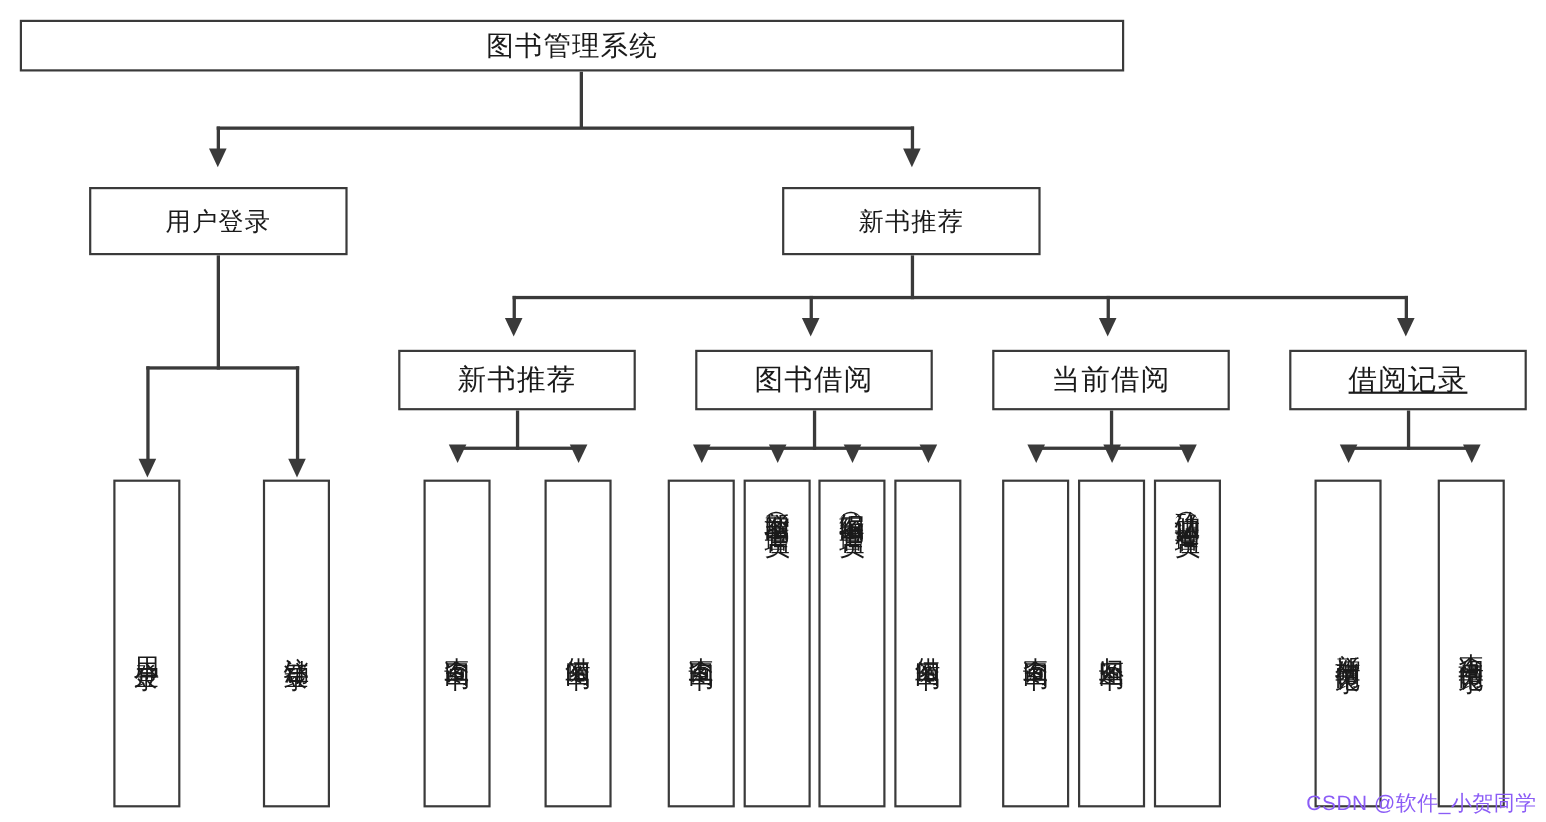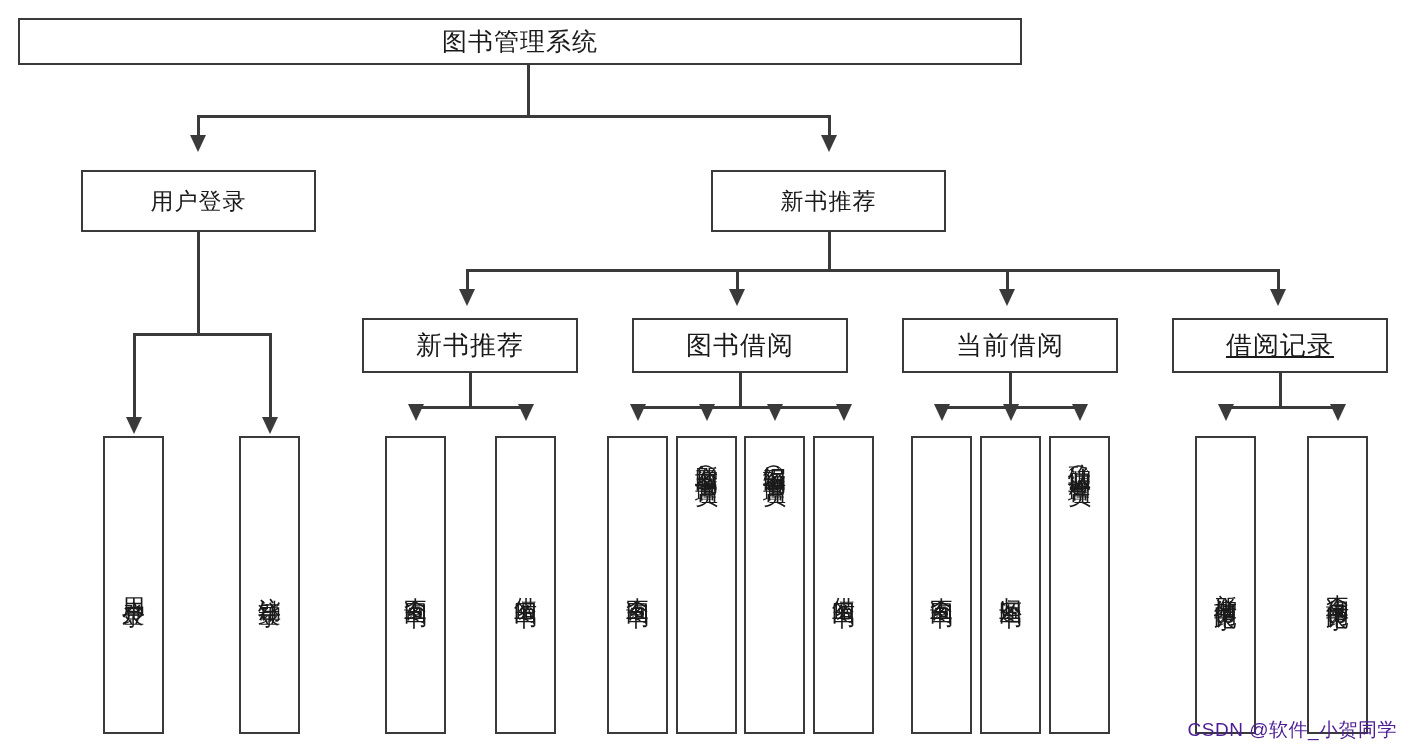--- a/index.html
+++ b/index.html
@@ -58,21 +58,21 @@
     border-right:8px solid transparent;
     border-top:17px solid #3a3a3a;
     z-index:2;
   }
 
   
   #watermark{
     position:absolute;
     right:8px;bottom:4px;
     font-size:19px;
-    color:#4c1d95;
+    color:#8b5cf6;
     letter-spacing:0.5px;
     z-index:5;
     white-space:nowrap;
     pointer-events:none;
     margin-left:30px;
   }
 </style>
 </head>
 <body>
 

